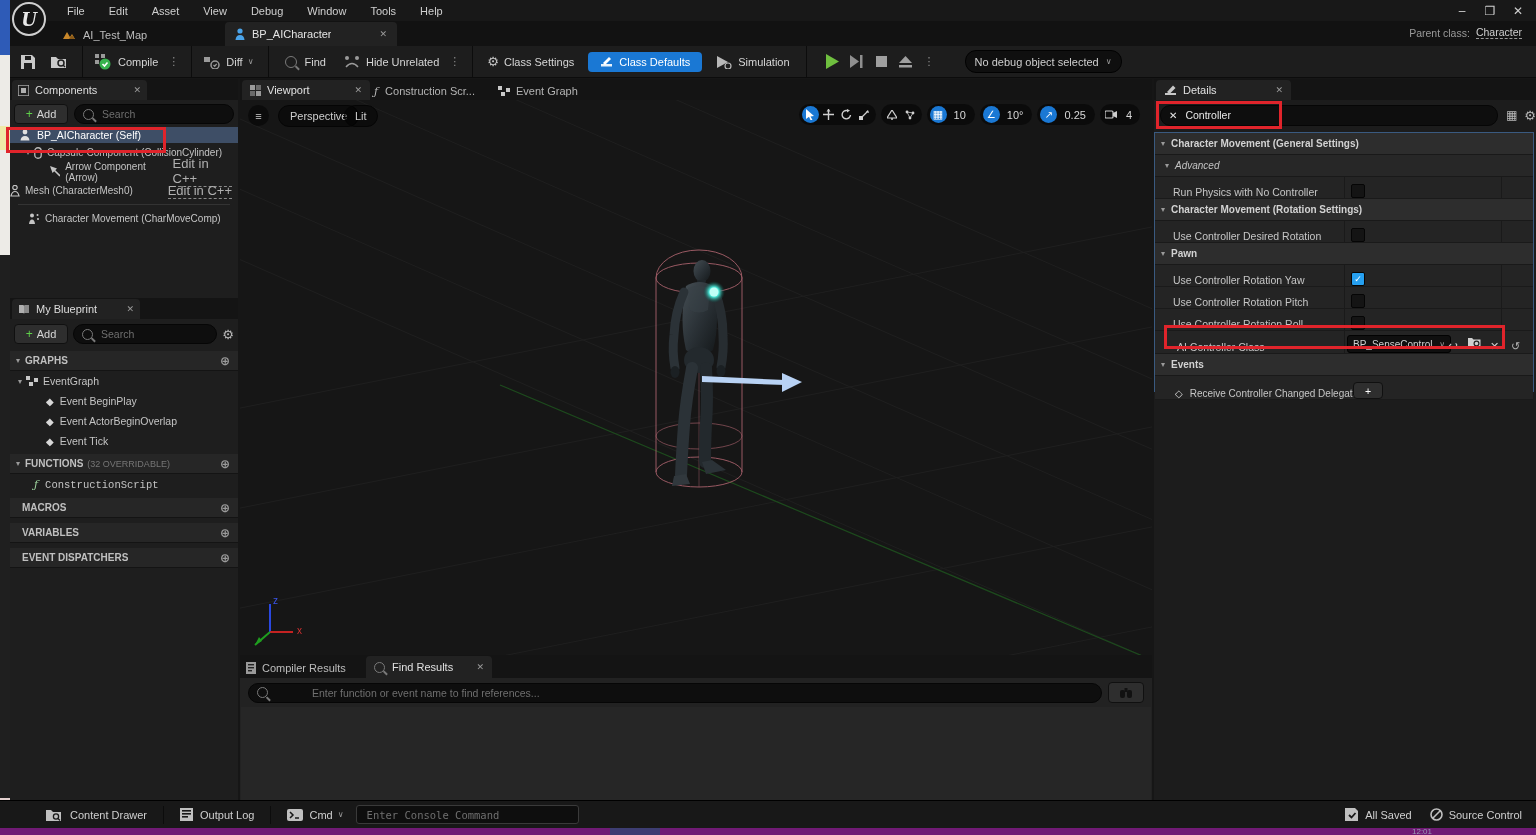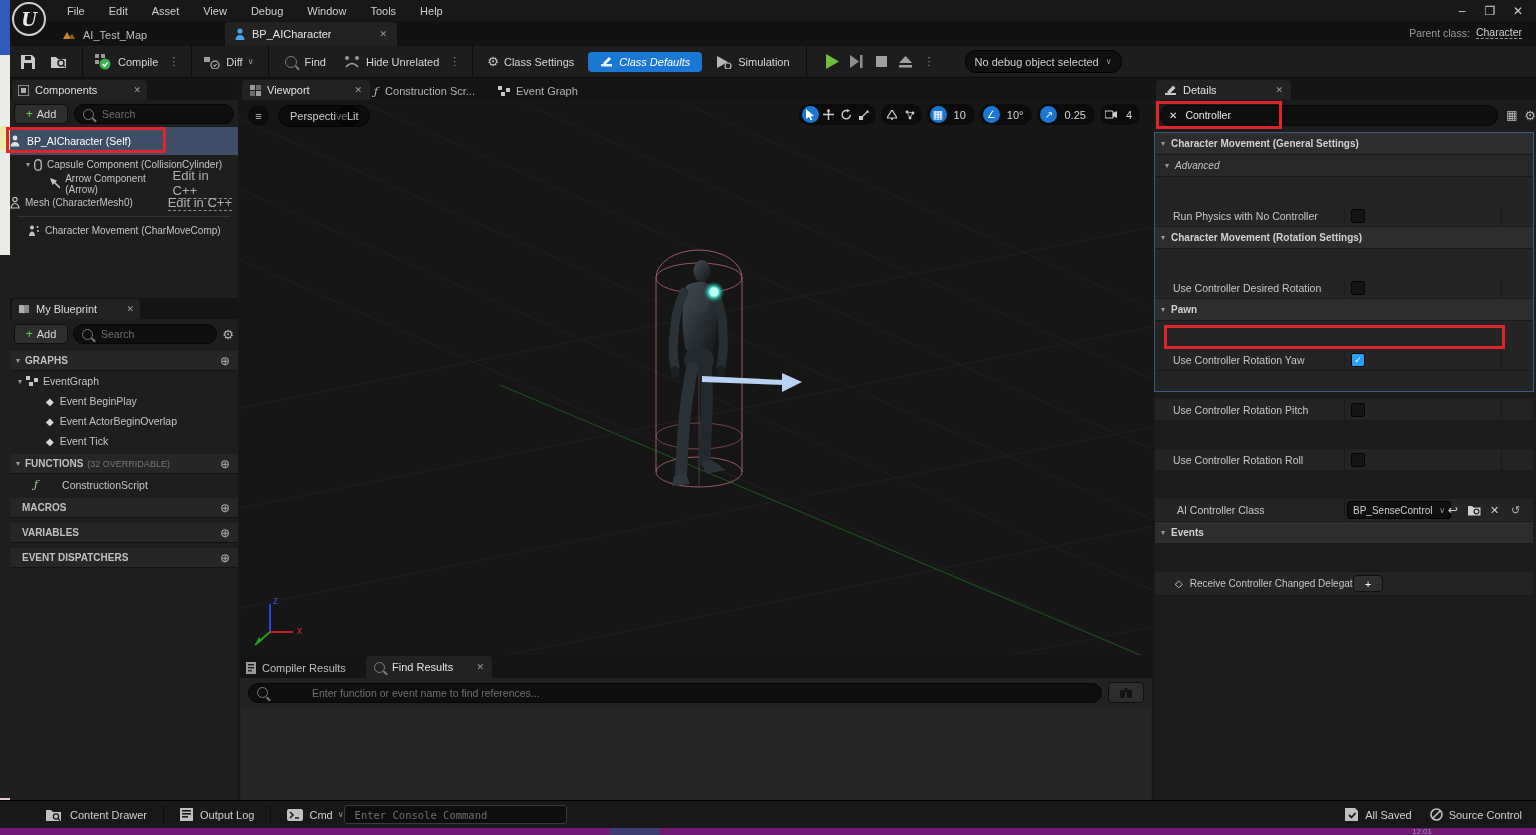--- a/index.html
+++ b/index.html
@@ -17,21 +17,21 @@
   .searchbox{background:#0e0e0e;border:1px solid #060606;border-radius:11px;display:flex;align-items:center;gap:6px;padding:0 8px;}
   .searchbox input{background:transparent;border:0;outline:0;color:#d8d8d8;font:10.5px "Liberation Sans",sans-serif;width:100%;}
   .searchbox input::placeholder{color:#6f6f6f;}
   .mono input{font-family:"DejaVu Sans Mono",monospace !important;color:#9a9a9a;}
   .btn{background:#2e2e2e;border:1px solid #101010;border-radius:4px;display:flex;align-items:center;justify-content:center;gap:4px;color:#d6d6d6;}
   .mag{width:9px;height:9px;border:1.5px solid #7a7a7a;border-radius:50%;position:relative;flex:none;}
   .mag::after{content:'';position:absolute;width:5px;height:1.5px;background:#7a7a7a;transform:rotate(45deg);right:-4px;bottom:-2px;}
   .tri{color:#9a9a9a;font-size:8px;}
   .sechead{background:#2d2d2d;border-bottom:1px solid #191919;display:flex;align-items:center;font-weight:bold;color:#d2d2d2;font-size:10px;}
   .subhead{background:#272727;border-bottom:1px solid #191919;display:flex;align-items:center;color:#c2c2c2;font-size:10px;}
-  .prow{background:#242424;border-bottom:1px solid #1a1a1a;display:flex;align-items:center;font-size:10.5px;color:#c6c6c6;margin-top:28px;}
+  .prow{background:#242424;border-bottom:1px solid #1a1a1a;display:flex;align-items:flex-end;font-size:10.5px;color:#c6c6c6;}
   .pcell-div{position:absolute;left:189px;top:0;bottom:0;width:1px;background:#1a1a1a;}
   .pcell-div2{position:absolute;left:346px;top:0;bottom:0;width:1px;background:#1a1a1a;}
   .checkbox{width:12px;height:12px;background:#141414;border:1px solid #050505;border-radius:2px;
     display:flex;align-items:center;justify-content:center;color:transparent;font-size:9px;}
   .checkbox.on{background:var(--check,#26a0f0);color:#fff;}
   .redbox{border:3px solid var(--red,#e0242b);background:transparent;z-index:50;pointer-events:none;}
   .hdr{background:#262626;border-bottom:1px solid #141414;display:flex;align-items:center;font-weight:bold;font-size:10px;color:#c0c0c0;}
   .plus-circ{color:#9a9a9a;font-size:12px;margin-left:auto;margin-right:8px;}
   .treerow{display:flex;align-items:center;font-size:10.5px;color:#c4c4c4;}
   .link-cpp{color:#b0b0b0;font-size:13px;border-bottom:1px dashed #8a8a8a;margin-left:auto;margin-right:6px;}
@@ -137,21 +137,21 @@
         <circle cx="3" cy="3" r="2" fill="#9a9a9a"></circle>
         <circle cx="13" cy="3" r="2" fill="#9a9a9a"></circle>
         <path d="M2,12 Q8,5 14,12" stroke="#9a9a9a" stroke-width="1.4" fill="none"></path>
       </svg>
     <span style="margin-left:6px;color:#d6d6d6;">Hide Unrelated</span>
     <span style="margin-left:10px;color:#8a8a8a;">⋮</span>
     <div class="vsep" style="margin-left:12px;"></div>
 
     <span style="margin-left:14px;font-size:13px;color:#c4c4c4;">⚙</span>
     <span style="margin-left:5px;color:#d6d6d6;">Class Settings</span>
-    <div class="row" style="margin-left:14px;height:20px;padding:0 12px;background:var(--accent,#1a78d4);border-radius:4px;font-style:italic;">
+    <div class="row" style="margin-left:14px;height:20px;padding:0 12px;background:var(--accent,#1a78d4);border-radius:4px;">
       <svg width="13" height="13">
           <rect x="1" y="9" width="11" height="2.5" fill="#fff" opacity=".9"></rect>
           <polygon points="3,8 9,2 11,4 5,10" fill="#fff"></polygon>
         </svg>
       <span style="margin-left:6px;color:#fff;">Class Defaults</span>
     </div>
     <svg style="margin-left:14px;" width="16" height="14">
         <polygon points="1,1 12,7 1,13" fill="#b8b8b8"></polygon>
         <circle cx="12" cy="11" r="3" fill="#1d1d1d" stroke="#b8b8b8" stroke-width="1.2"></circle>
       </svg>
@@ -193,21 +193,21 @@
     <div class="row" style="padding:4px 4px 3px 4px;gap:6px;">
       <div class="btn" style="width:52px;height:18px;">
         <span style="color:#5fd14a;font-size:12px;">+</span>
         <span>Add</span>
       </div>
       <div class="searchbox" style="flex:1;height:18px;">
         <div class="mag"></div>
         <input placeholder="Search" style="">
       </div>
     </div>
-    <div class="treerow" style="height:28px;background:var(--selected-row,#3e4e66);padding-left:0;color:#fff;">
+    <div class="treerow" style="height:16px;background:var(--selected-row,#3e4e66);padding-left:10px;color:#fff;">
       <svg width="10" height="12">
           <circle cx="5" cy="3" r="2.4" fill="#e0e0e0"></circle>
           <path d="M0.5,11.5 Q1,7 5,7 Q9,7 9.5,11.5 Z" fill="#e0e0e0"></path>
         </svg>
       <span style="margin-left:7px;">BP_AICharacter (Self)</span>
     </div>
     <div class="treerow" style="height:19px;padding-left:16px;">
       <span class="tri">▾</span>
       <svg style="margin-left:4px;" width="8" height="12">
           <rect x="0.75" y="0.75" width="6.5" height="10.5" rx="3.2" fill="none" stroke="#b8b8b8" stroke-width="1.3"></rect>
@@ -292,21 +292,21 @@
       <span style="margin-left:6px;">Event Tick</span>
     </div>
     <div class="hdr" style="height:19px;padding-left:6px;margin-top:3px;">
       <span class="tri">▾</span>
       <span style="margin-left:5px;">FUNCTIONS</span>
       <span style="margin-left:4px;font-weight:normal;color:#757575;font-size:9px;">(32 OVERRIDABLE)</span>
       <span class="plus-circ">⊕</span>
     </div>
     <div class="treerow" style="height:21px;padding-left:24px;">
       <span style="color:#9fd49f;font-style:italic;font-family:'DejaVu Serif',serif;font-size:11px;">ƒ</span>
-      <span style="margin-left:24px;">ConstructionScript</span>
+      <span style="margin-left:7px;font-family:Liberation Mono, monospace;">ConstructionScript</span>
     </div>
     <div class="hdr" style="height:19px;padding-left:12px;margin-top:3px;">
       <span>MACROS</span>
       <span class="plus-circ">⊕</span>
     </div>
     <div class="hdr" style="height:19px;padding-left:12px;margin-top:5px;">
       <span>VARIABLES</span>
       <span class="plus-circ">⊕</span>
     </div>
     <div class="hdr" style="height:19px;padding-left:12px;margin-top:5px;">
@@ -412,21 +412,21 @@
       <g>
         <polygon points="100,136 183,140 183,145 100,142" fill="#b8d2f4"></polygon>
         <polygon points="180,133 200,142 180,152" fill="#b8d2f4"></polygon>
       </g>
     </svg>
 
     <div class="r" style="left:8px;top:5px;width:21px;height:21px;border-radius:50%;background:rgba(0,0,0,.5);display:flex;align-items:center;justify-content:center;color:#cfcfcf;">≡</div>
     <div class="pill" style="position:absolute;left:38px;top:5px;height:20px;padding:0 11px;">
         <span>Perspective</span>
       </div>
-    <div class="pill" style="position:absolute;left:96px;top:5px;height:20px;padding:0 10px;align-items:center;">
+    <div class="pill" style="position:absolute;left:104px;top:5px;height:20px;padding:0 10px;align-items:center;">
         <span>Lit</span>
       </div>
 
     <div class="r row" style="right:12px;top:4px;gap:5px;">
       <div class="toolgrp">
         <div class="toolbtn on">
             <svg width="9" height="11">
               <polygon points="0,0 8,7 4.5,7.5 6.5,11 4.5,11 3,7.8 0,10" fill="#fff"></polygon>
             </svg>
           </div>
@@ -642,21 +642,21 @@
       </svg>
     <span style="margin-left:7px;color:#cfcfcf;">Output Log</span>
     <div class="vsep" style="margin-left:16px;height:18px;align-self:center;"></div>
     <svg style="margin-left:16px;" width="16" height="12">
         <rect x="0" y="0" width="16" height="12" rx="2" fill="#c0c0c0"></rect>
         <path d="M3,3 l3,3 l-3,3" stroke="#181818" stroke-width="1.5" fill="none"></path>
         <line x1="8" y1="9" x2="12" y2="9" stroke="#181818" stroke-width="1.5"></line>
       </svg>
     <span style="margin-left:6px;color:#cfcfcf;">Cmd</span>
     <span class="tri" style="margin-left:5px;">∨</span>
-    <div class="searchbox mono" style="margin-left:0;width:205px;height:17px;border-radius:3px;border:1px solid #3a3a3a;">
+    <div class="searchbox mono" style="margin-left:12px;width:205px;height:17px;border-radius:3px;border:1px solid #3a3a3a;">
       <input placeholder="Enter Console Command" style="">
     </div>
     <div class="row" style="margin-left:auto;margin-right:14px;gap:18px;">
       <div class="row">
         <svg width="14" height="13">
             <path d="M0,0 h10 l3,3 v10 h-13 Z" fill="#c0c0c0"></path>
             <path d="M4,7 l2.5,2.5 l4,-4.5" stroke="#181818" stroke-width="1.8" fill="none"></path>
           </svg>
         <span style="margin-left:6px;color:#cfcfcf;">All Saved</span>
       </div>

